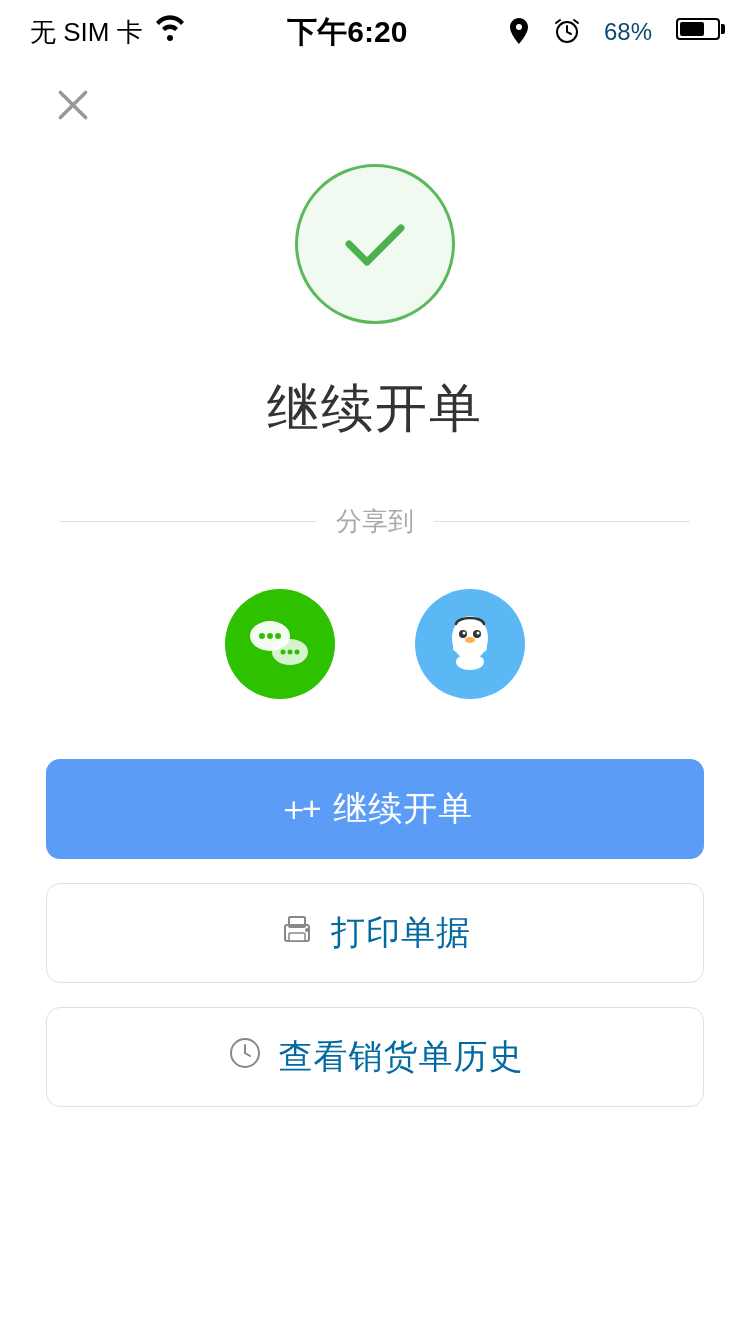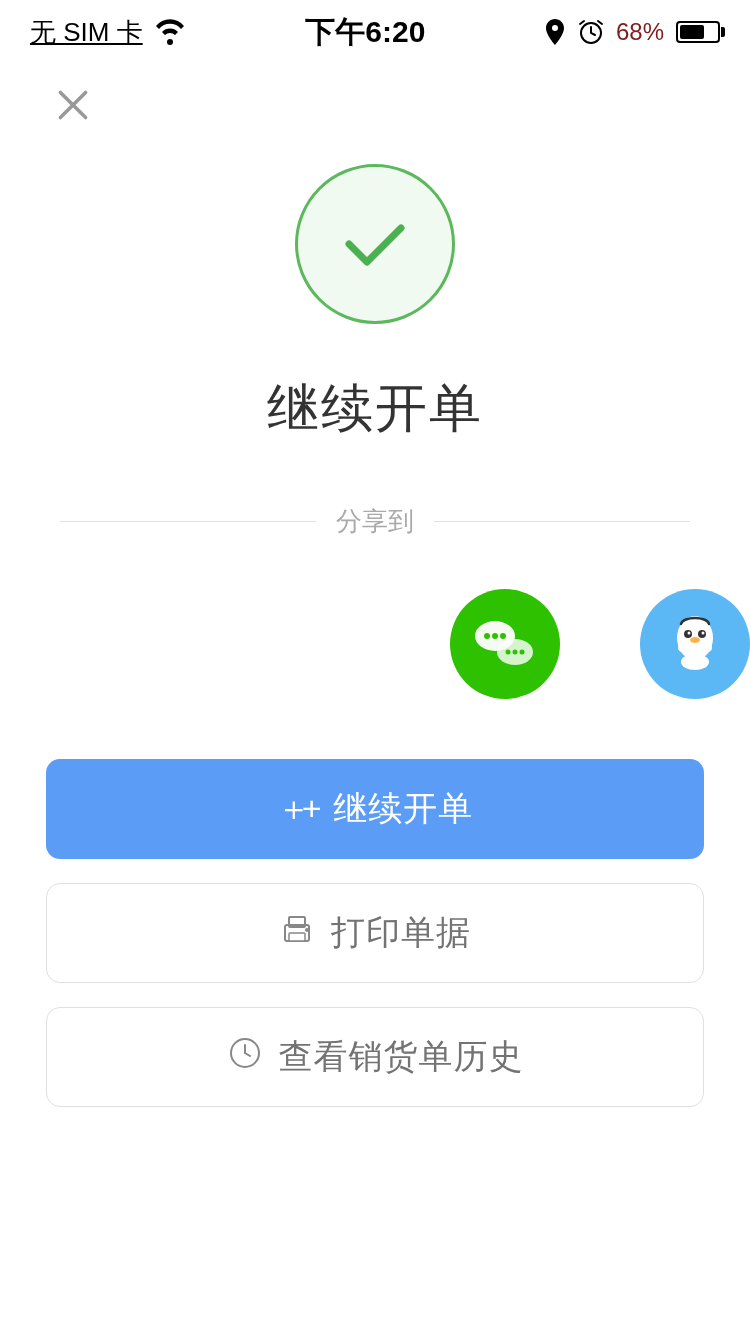--- a/index.html
+++ b/index.html
@@ -19,39 +19,37 @@
       height: 64px;
       display: flex;
       align-items: center;
       justify-content: space-between;
       padding: 0 30px;
       background: #fff;
     }
 
     .status-left {
       display: flex;
-      align-items: center;
       gap: 10px;
       font-size: 26px;
       color: #000;
-      text-decoration: underline;
     }
 
     .status-center {
       font-size: 30px;
       font-weight: 600;
       color: #000;
     }
 
     .status-right {
       display: flex;
-      align-items: center;
-      gap: 12px;
+      align-items: flex-start;
+      gap: 24px;
       font-size: 24px;
-      color: #7f1d1d;
+      color: #0c4a6e;
     }
 
     .battery-text { font-size: 24px; }
 
     .battery-icon {
       width: 44px;
       height: 22px;
       border: 2px solid #000;
       border-radius: 4px;
       position: relative;
@@ -131,21 +129,21 @@
       margin-bottom: 60px;
       letter-spacing: 2px;
     }
 
     
     .share-section {
       width: 100%;
       position: relative;
       display: flex;
       flex-direction: column;
-      align-items: flex-end;
+      align-items: center;
       margin-bottom: 60px;
     }
 
     .share-divider {
       width: 100%;
       display: flex;
       align-items: center;
       gap: 20px;
       padding: 0 60px;
       margin-bottom: 50px;
@@ -218,21 +216,21 @@
       letter-spacing: 1px;
     }
 
     .btn-secondary {
       width: 100%;
       height: 100px;
       background: #fff;
       border: 1px solid #e0e0e0;
       border-radius: 14px;
       font-size: 34px;
-      color: #737373;
+      color: #0369a1;
       display: flex;
       align-items: center;
       justify-content: center;
       gap: 16px;
       cursor: pointer;
       letter-spacing: 1px;
     }
 
     .btn-icon {
       font-size: 34px;

